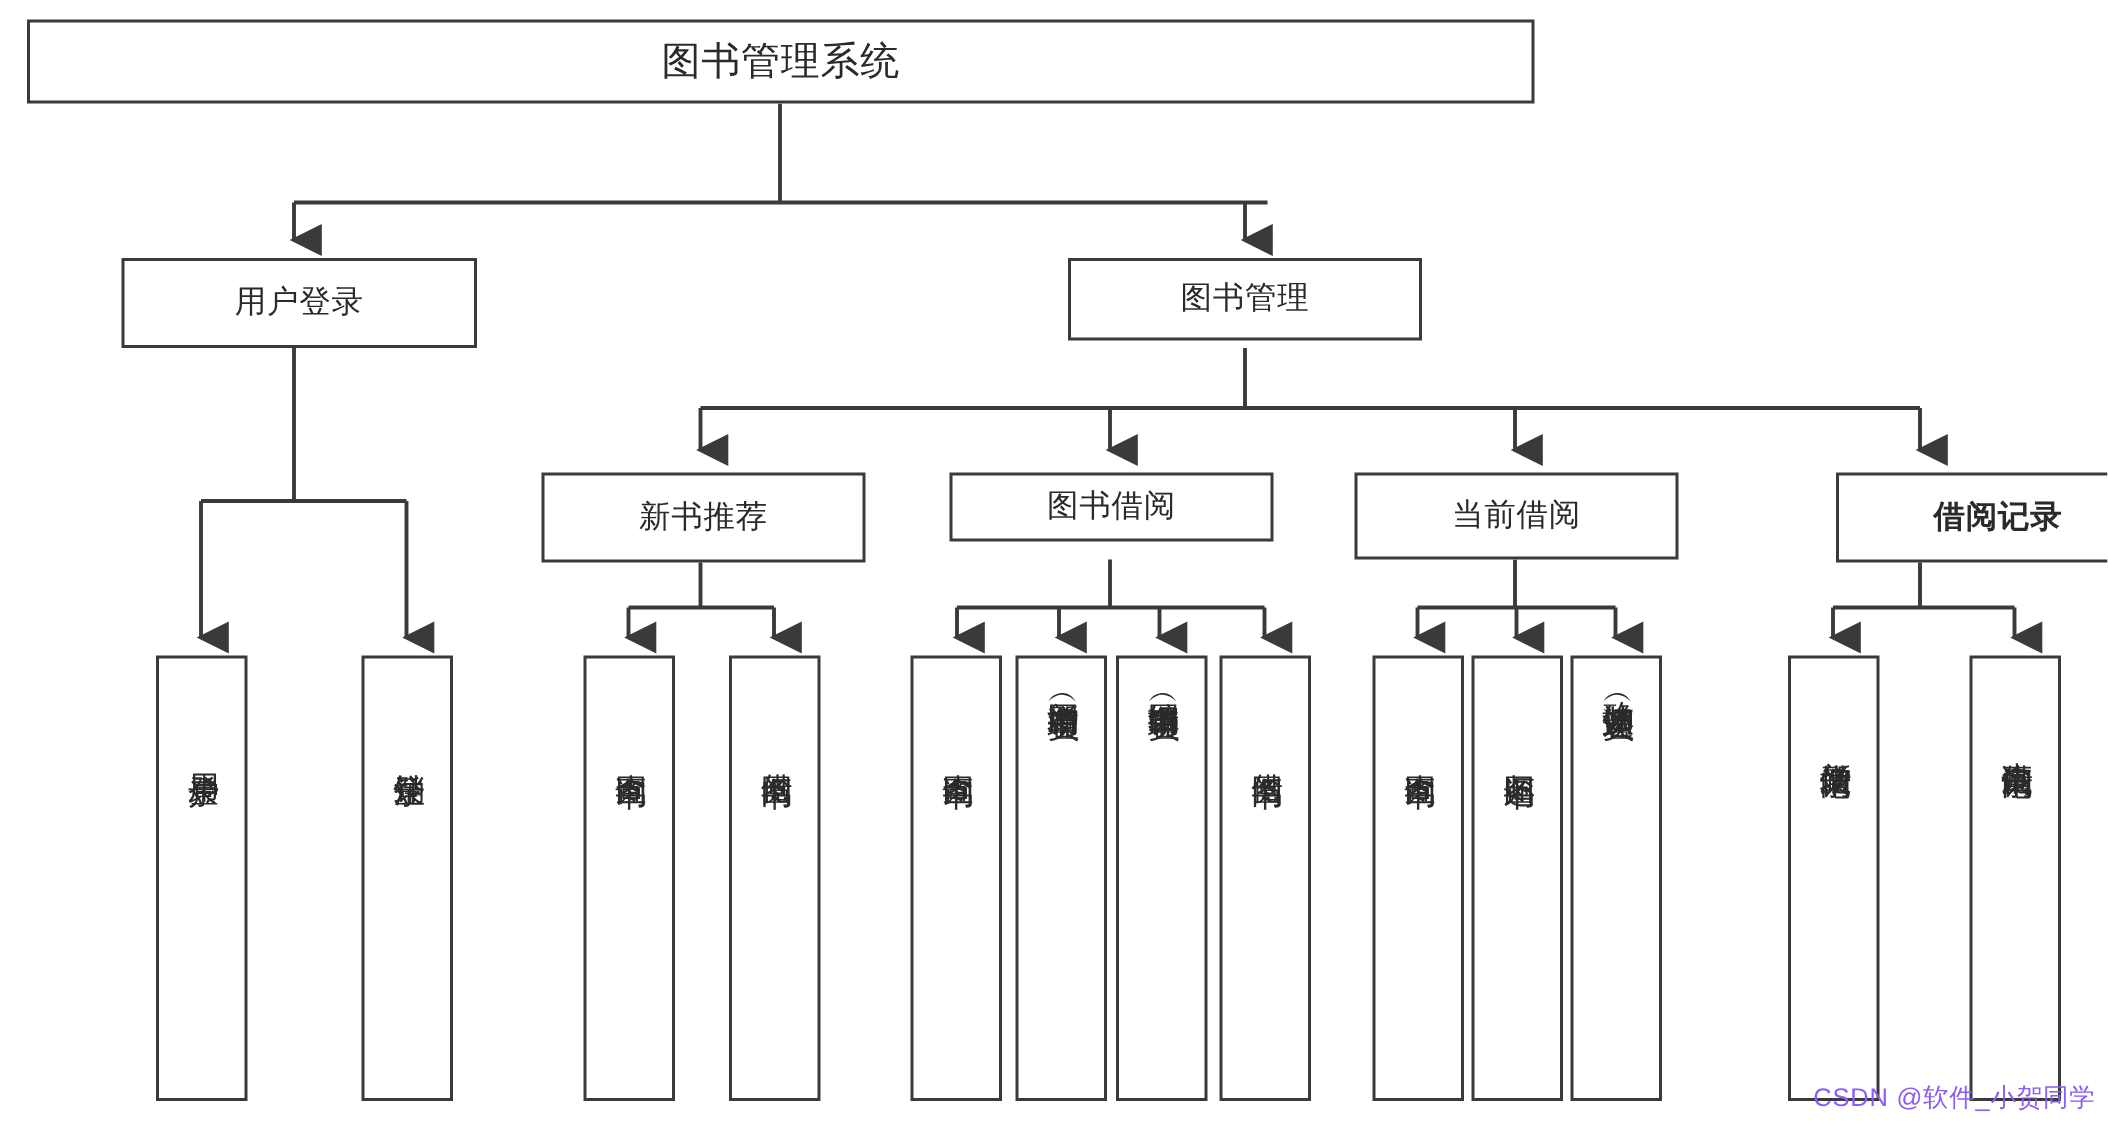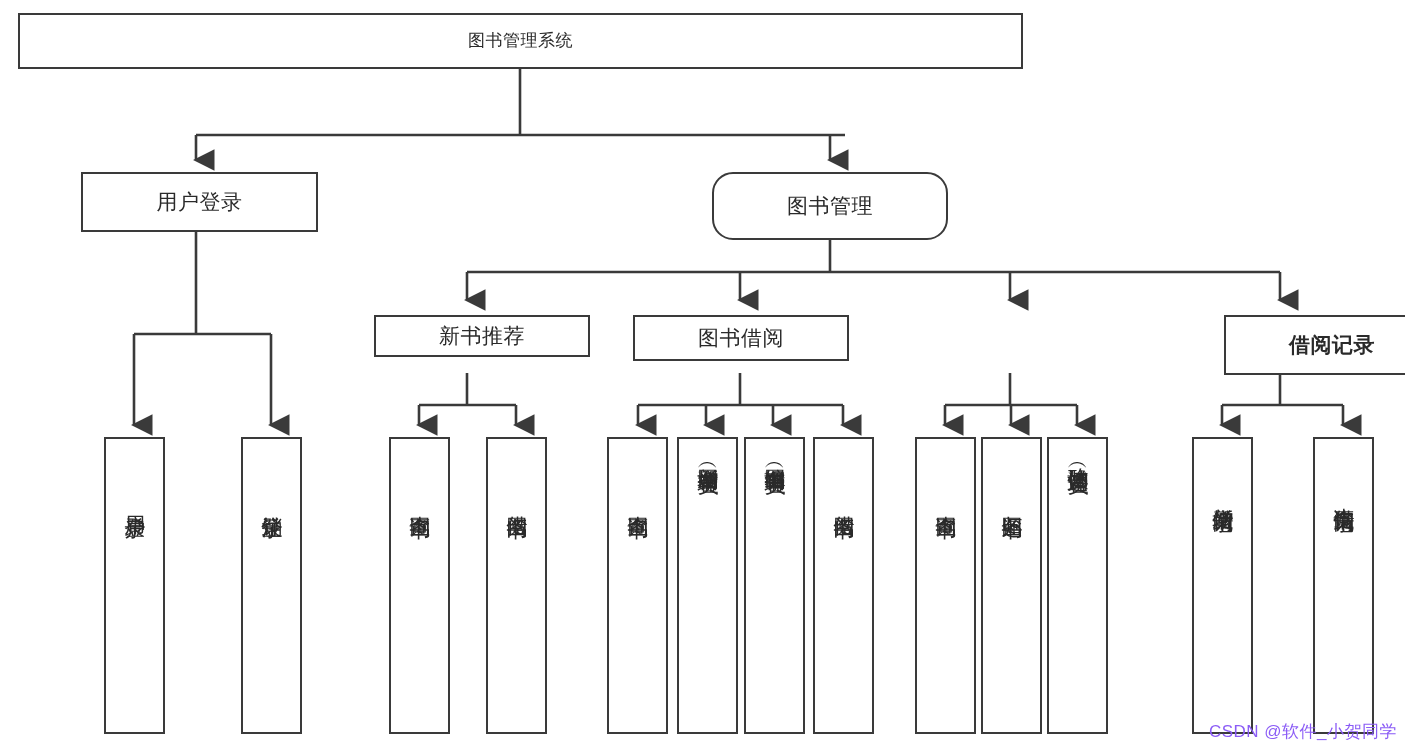--- a/index.html
+++ b/index.html
@@ -35,21 +35,21 @@
     justify-content: center;
     color: #1c1c1c;
   }
   .node-label {
     font-size: 21px;
     line-height: 1.15;
     letter-spacing: 0.5px;
     white-space: nowrap;
     color: #2a2a2a;
   }
-  .node.root .node-label { font-size: 17px; text-align: right; }
+  .node.root .node-label { font-size: 26px; text-align: right; }
   .node.leaf {
     align-items: flex-start;
     justify-content: center;
     padding-top: 8px;
   }
   .node.leaf .node-label {
     writing-mode: vertical-rl;
     text-orientation: upright;
     font-size: 21px;
     line-height: 1.18;
@@ -131,30 +131,33 @@
     </g>
   </svg>
 
   <div class="node root" style="left:18px; top:13px; width:1005px; height:56px;">
     <span class="node-label">图书管理系统</span>
   </div>
 
   <div class="node" style="left:81px; top:172px; width:237px; height:60px;">
     <span class="node-label">用户登录</span>
   </div>
-  <div class="node" style="left:712px; top:172px; width:236px; height:68px;border-radius:21px;">
+  <div class="node" style="left:712px; top:172px; width:236px; height:55px;">
     <span class="node-label">图书管理</span>
   </div>
 
-  <div class="node" style="left:361px; top:315px; width:216px; height:42px;margin-left:13px;">
+  <div class="node" style="left:361px; top:315px; width:216px; height:60px;">
     <span class="node-label">新书推荐</span>
   </div>
   <div class="node" style="left:633px; top:315px; width:216px; height:46px;">
     <span class="node-label">图书借阅</span>
   </div>
+  <div class="node" style="left:903px; top:315px; width:216px; height:58px;">
+    <span class="node-label">当前借阅</span>
+  </div>
   <div class="node" style="left:1224px; top:315px; width:216px; height:60px;font-weight:bold;">
     <span class="node-label">借阅记录</span>
   </div>
 
   <div class="node leaf mid" style="left:104px; top:437px; width:61px; height:297px;">
     <span class="node-label">用户登录</span>
   </div>
   <div class="node leaf mid" style="left:241px; top:437px; width:61px; height:297px;">
     <span class="node-label">注销登录</span>
   </div>

